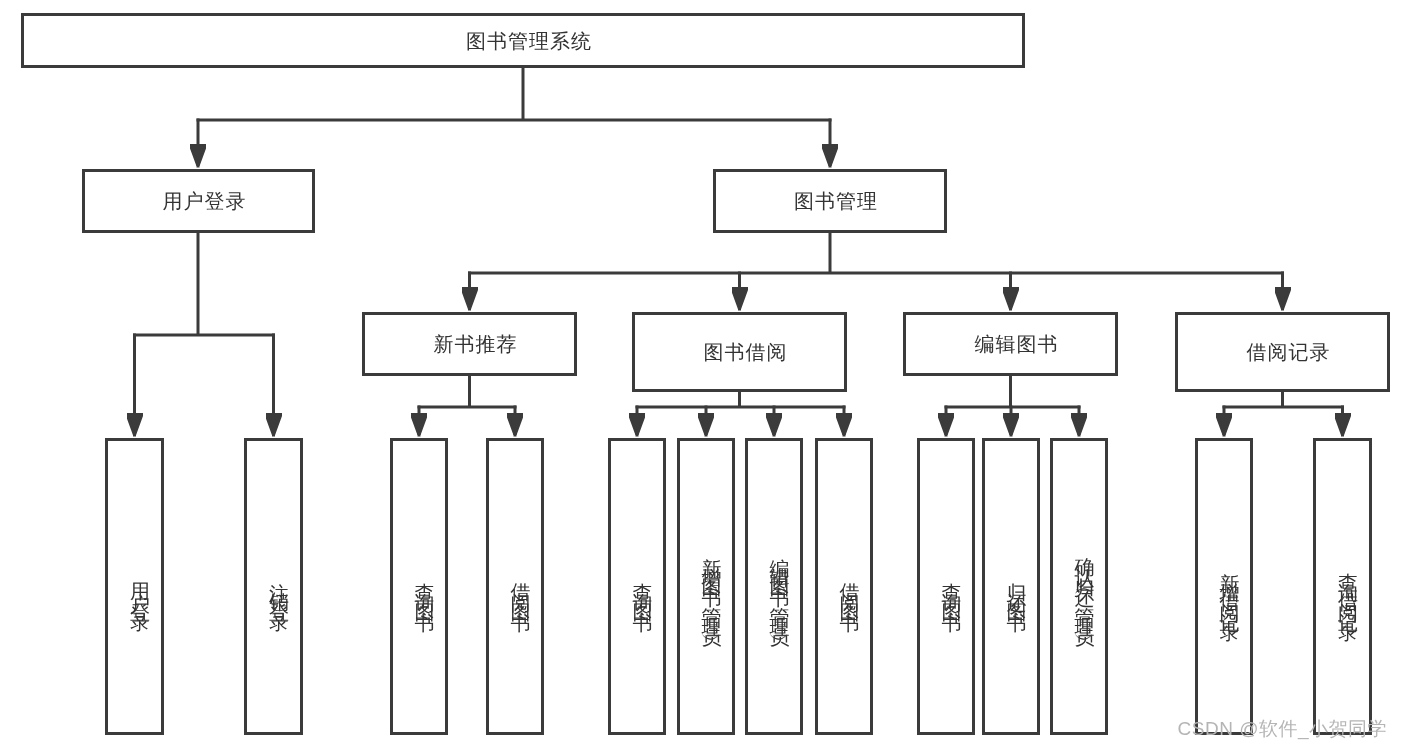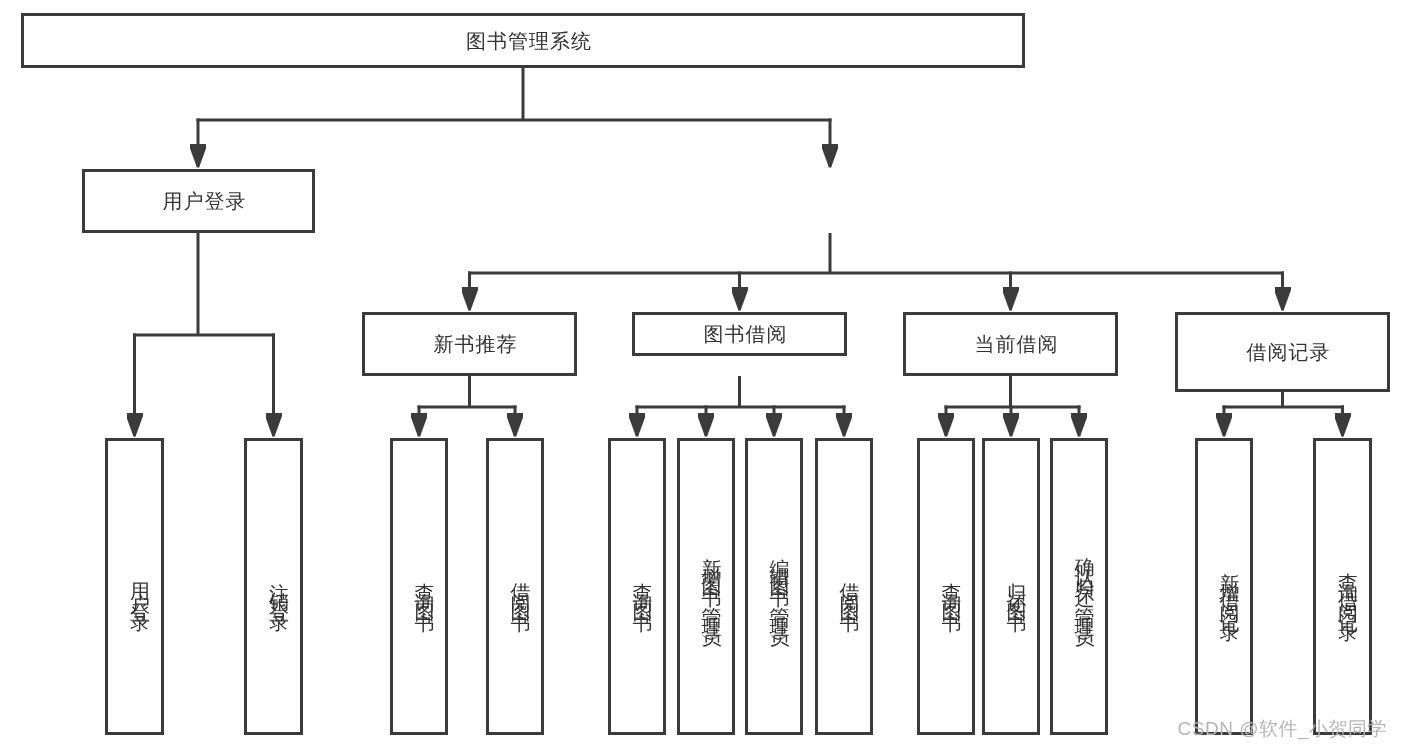--- a/index.html
+++ b/index.html
@@ -123,24 +123,25 @@
       <path d="M1282.5,376 L1282.5,407"></path>
       <path d="M1224,407 L1342.5,407" stroke-linecap="square"></path>
       <path d="M1224,407 L1224,435" marker-end="url(#arrow)" stroke-linecap="square"></path>
       <path d="M1342.5,407 L1342.5,435" marker-end="url(#arrow)" stroke-linecap="square"></path>
     </g>
   </svg>
 
   <div class="node" style="left:21px; top:13px; width:1004px; height:55px">图书管理系统</div>
 
   <div class="node" style="left:82px; top:169px; width:233px; height:64px">用户登录</div>
+  <div class="node" style="left:713px; top:169px; width:234px; height:64px">图书管理</div>
 
   <div class="node" style="left:362px; top:312px; width:215px; height:64px">新书推荐</div>
-  <div class="node" style="left:632px; top:312px; width:215px; height:44px">图书借阅</div>
-  <div class="node" style="left:903px; top:312px; width:215px; height:64px">当前借阅</div>
+  <div class="node" style="left:632px; top:312px; width:215px; height:80px">图书借阅</div>
+  <div class="node" style="left:903px; top:312px; width:215px; height:64px">编辑图书</div>
   <div class="node" style="left:1175px; top:312px; width:215px; height:80px">借阅记录</div>
 
   <div class="node" style="left:105px; top:438px; width:59px; height:297px">
     <span class="vtext">用户登录</span>
   </div>
   <div class="node" style="left:244px; top:438px; width:59px; height:297px">
     <span class="vtext">注销登录</span>
   </div>
 
   <div class="node" style="left:390px; top:438px; width:58px; height:297px">

